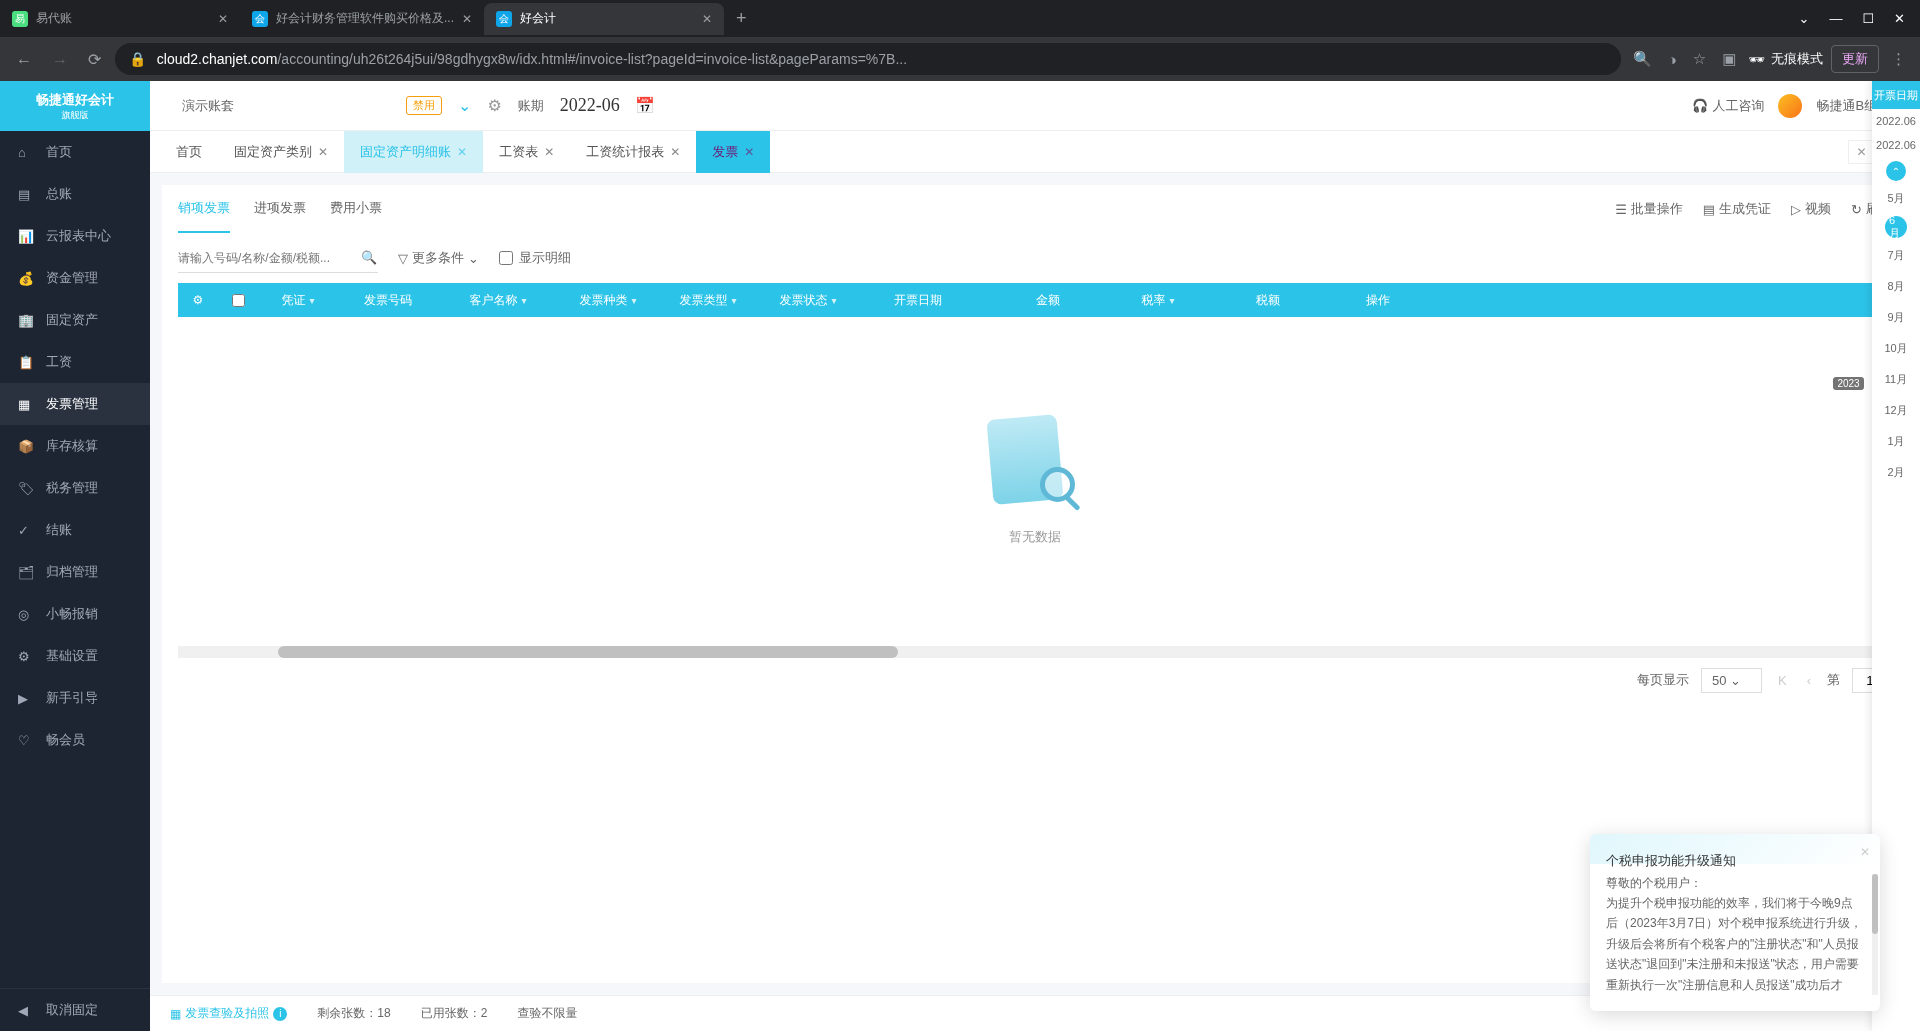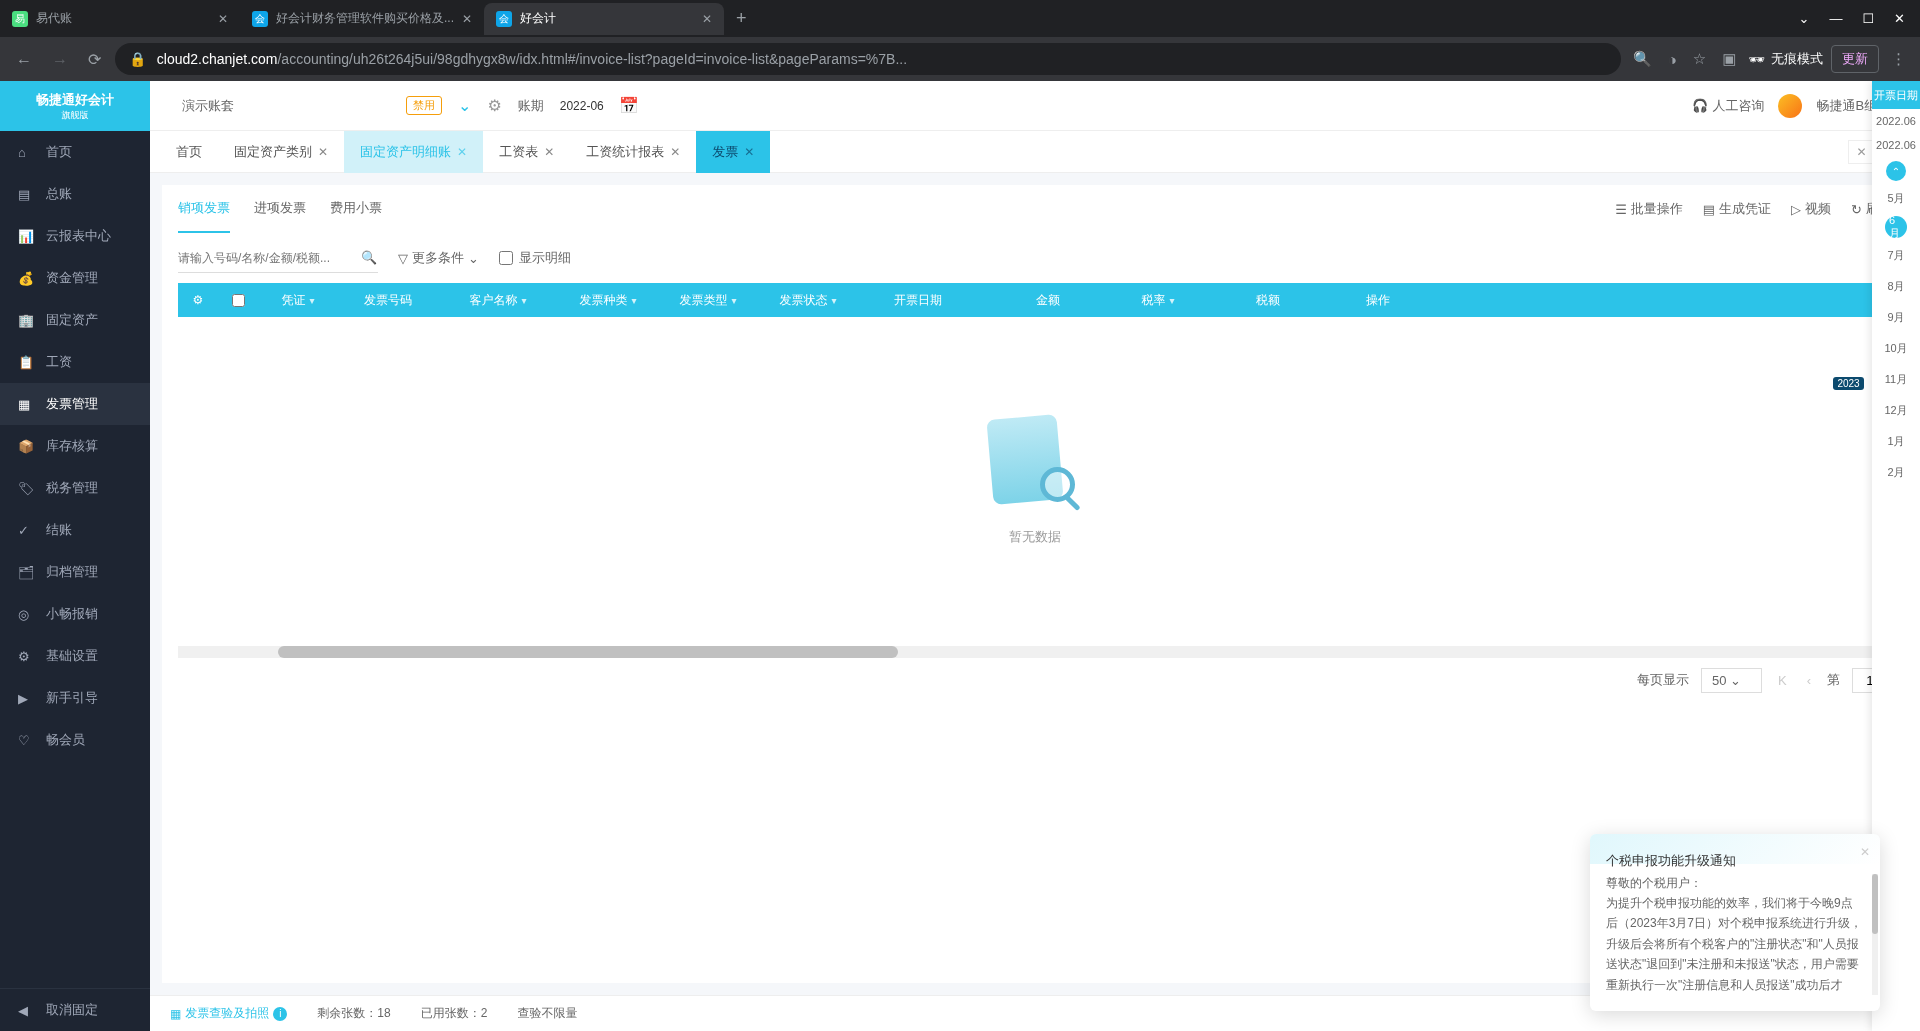--- a/index.html
+++ b/index.html
@@ -34,27 +34,27 @@
 .side-item.active { color: #fff; background: #2a3240; }
 .side-icon { width: 16px; display: inline-block; }
 .side-footer { margin-top: auto; border-top: 1px solid #2a3240; }
 
 .main-area { flex: 1; display: flex; flex-direction: column; background: #f5f7fa; overflow: hidden; position: relative; }
 
 .top-bar { height: 50px; background: #fff; display: flex; align-items: center; padding: 0 32px; gap: 16px; border-bottom: 1px solid #eee; }
 .account-name { font-size: 13px; color: #666; }
 .trial-badge { border: 1px solid #f59e0b; color: #f59e0b; font-size: 11px; padding: 1px 6px; border-radius: 3px; }
 .period-label { color: #666; font-size: 13px; }
-.period-value { color: #333; font-size: 12px; }
+.period-value { color: #333; font-size: 18px; font-family: Liberation Serif, serif; }
 .top-right { margin-left: auto; display: flex; align-items: center; gap: 14px; font-size: 13px; color: #666; }
 .avatar { width: 24px; height: 24px; border-radius: 50%; background: linear-gradient(135deg,#fbbf24,#f97316); }
 
 .tabs-row { height: 42px; background: #fff; display: flex; align-items: center; padding: 0 10px; border-bottom: 1px solid #eee; }
 .page-tab { padding: 0 16px; height: 42px; display: flex; align-items: center; gap: 6px; font-size: 13px; color: #555; cursor: pointer; }
-.page-tab.active { background: #2cc3e8; color: #0c4a6e; }
+.page-tab.active { background: #2cc3e8; color: #701a75; }
 .page-tab.highlight { background: #d1f1f9; color: #2cc3e8; }
 .tab-x { font-size: 12px; opacity: 0.7; }
 .tabs-right { margin-left: auto; display: flex; gap: 8px; }
 .tabs-right span { padding: 4px 8px; color: #999; cursor: pointer; border: 1px solid #eee; font-size: 12px; }
 
 .content-area { margin: 12px; background: #fff; flex: 1; display: flex; flex-direction: column; position: relative; }
 
 .sub-tabs { display: flex; padding: 0 16px; gap: 24px; align-items: center; }
 .sub-tab { padding: 14px 0; font-size: 13px; cursor: pointer; color: #666; text-align: right; }
 .sub-tab.active { color: #2cc3e8; border-bottom: 2px solid #2cc3e8; }
@@ -91,21 +91,21 @@
 
 .footer-bar { height: 36px; background: #fff; border-top: 1px solid #eee; display: flex; align-items: center; padding: 0 20px; gap: 30px; font-size: 12px; color: #666; }
 .footer-link { color: #2cc3e8; display: flex; align-items: center; gap: 4px; }
 .info-dot { width: 14px; height: 14px; background: #2cc3e8; color: #fff; border-radius: 50%; display: inline-flex; align-items: center; justify-content: center; font-size: 10px; }
 
 .date-panel { position: absolute; right: 0; top: 0; width: 48px; background: #fff; box-shadow: -2px 0 8px rgba(0,0,0,0.1); height: 100%; display: flex; flex-direction: column; align-items: center; font-size: 12px; }
 .date-header { background: #2cc3e8; color: #fff; height: 28px; display: flex; align-items: center; justify-content: center; width: 100%; font-size: 11px; }
 .date-cell { padding: 6px 4px; color: #666; cursor: pointer; font-size: 11px; }
 .date-cell.selected { background: #2cc3e8; color: #fff; border-radius: 50%; width: 22px; height: 22px; display: flex; align-items: center; justify-content: center; }
 .scroll-btn { background: #2cc3e8; color: #fff; width: 20px; height: 20px; border-radius: 50%; display: flex; align-items: center; justify-content: center; margin: 4px 0; cursor: pointer; font-size: 10px; }
-.year-badge { background: #0c4a6e; color: #fff; font-size: 10px; padding: 1px 4px; border-radius: 3px; position: absolute; right: 48px; }
+.year-badge { background: #737373; color: #fff; font-size: 10px; padding: 1px 4px; border-radius: 3px; position: absolute; right: 48px; }
 
 .notification { position: absolute; bottom: 20px; right: 40px; width: 290px; background: #fff; box-shadow: 0 4px 20px rgba(0,0,0,0.15); border-radius: 6px; padding: 16px; font-size: 12px; color: #666; line-height: 1.7; }
 .notif-close { position: absolute; top: 8px; right: 10px; color: #ccc; cursor: pointer; }
 .notif-wave { position: absolute; top: 0; left: 0; width: 100%; height: 30px; background: linear-gradient(135deg, #e0f7fc, transparent); border-radius: 6px 6px 0 0; }
 .notif-title { font-size: 13px; color: #333; margin-bottom: 1px; position: relative; }
 .notif-scroll { position: absolute; right: 2px; top: 40px; bottom: 16px; width: 6px; background: #f0f0f0; }
 .notif-thumb { width: 6px; height: 60px; background: #c0c0c0; border-radius: 3px; }
 </style>
 </head>
 <body>

